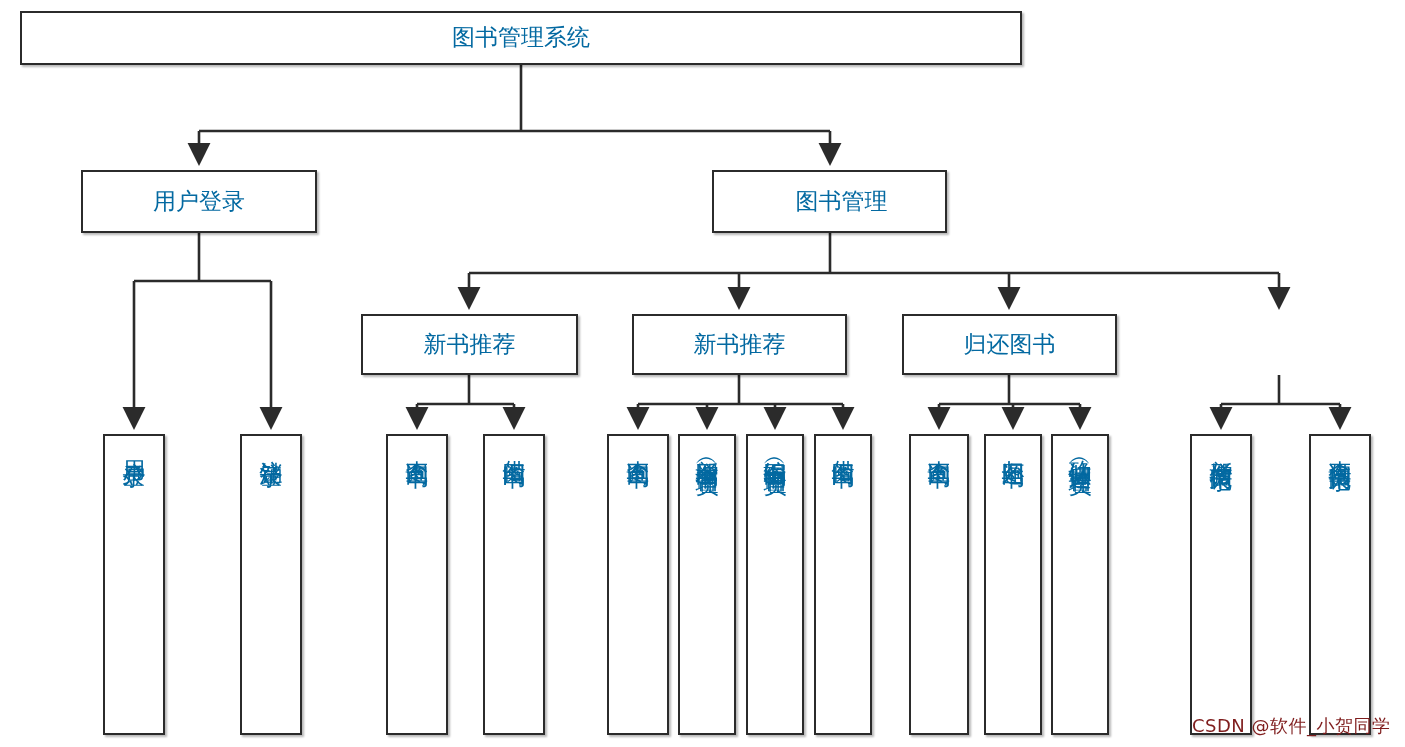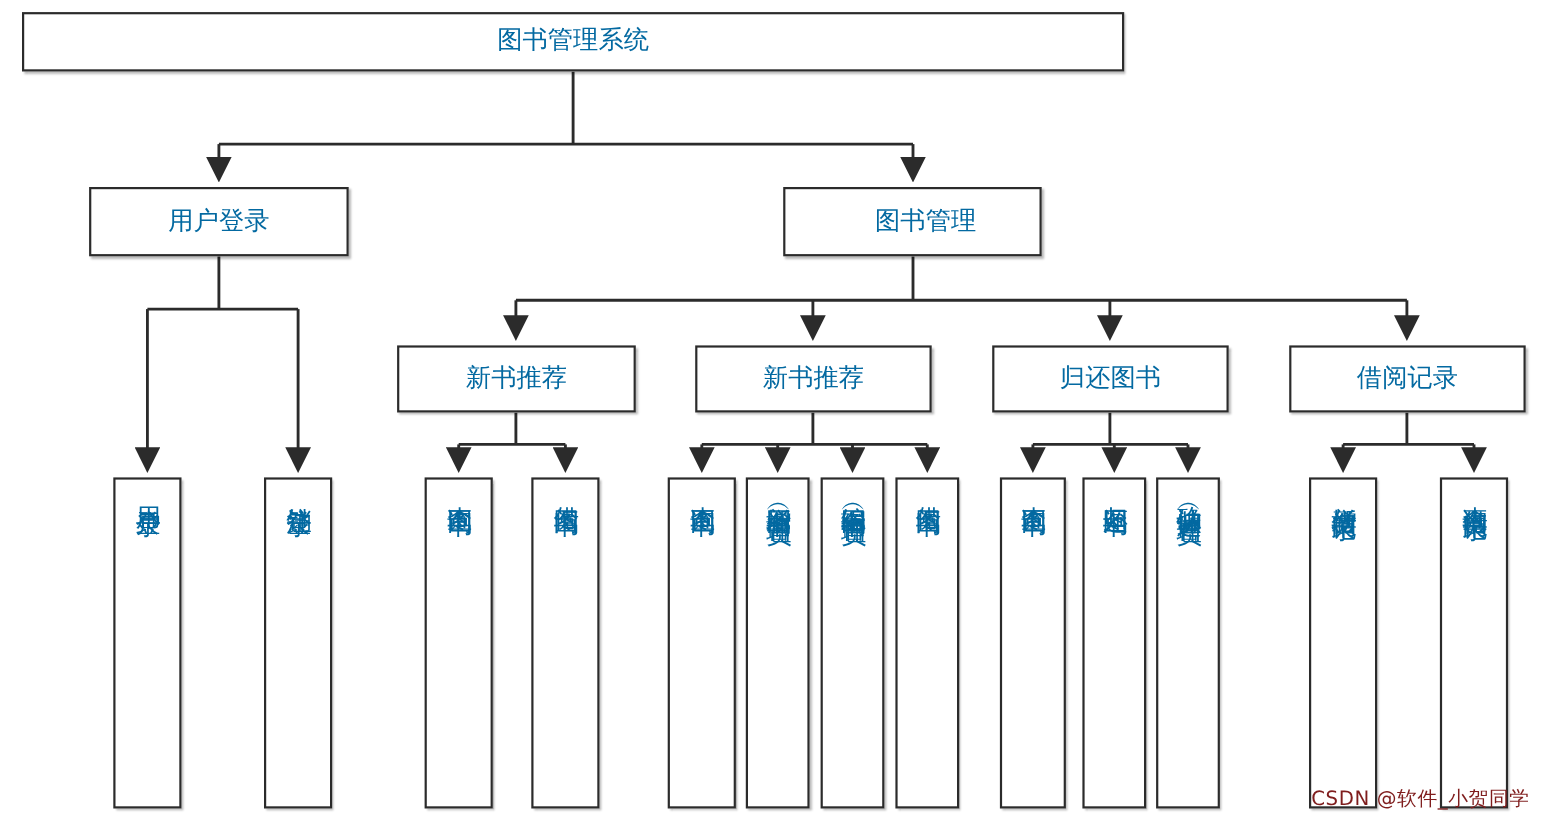--- a/index.html
+++ b/index.html
@@ -140,23 +140,20 @@
 
   <div class="node h" style="left:361px;top:314px;width:217px;height:61px;">
     <span class="label">新书推荐</span>
   </div>
   <div class="node h" style="left:632px;top:314px;width:215px;height:61px;">
     <span class="label">新书推荐</span>
   </div>
   <div class="node h" style="left:902px;top:314px;width:215px;height:61px;">
     <span class="label">归还图书</span>
   </div>
-  <div class="node h" style="left:1172px;top:314px;width:215px;height:61px;">
-    <span class="label">借阅记录</span>
-  </div>
 
   <div class="node v" style="left:103px;top:434px;width:62px;height:301px;">
     <span class="label">用户登录</span>
   </div>
   <div class="node v" style="left:240px;top:434px;width:62px;height:301px;">
     <span class="label">注销登录</span>
   </div>
   <div class="node v" style="left:386px;top:434px;width:62px;height:301px;">
     <span class="label">查询图书</span>
   </div>

